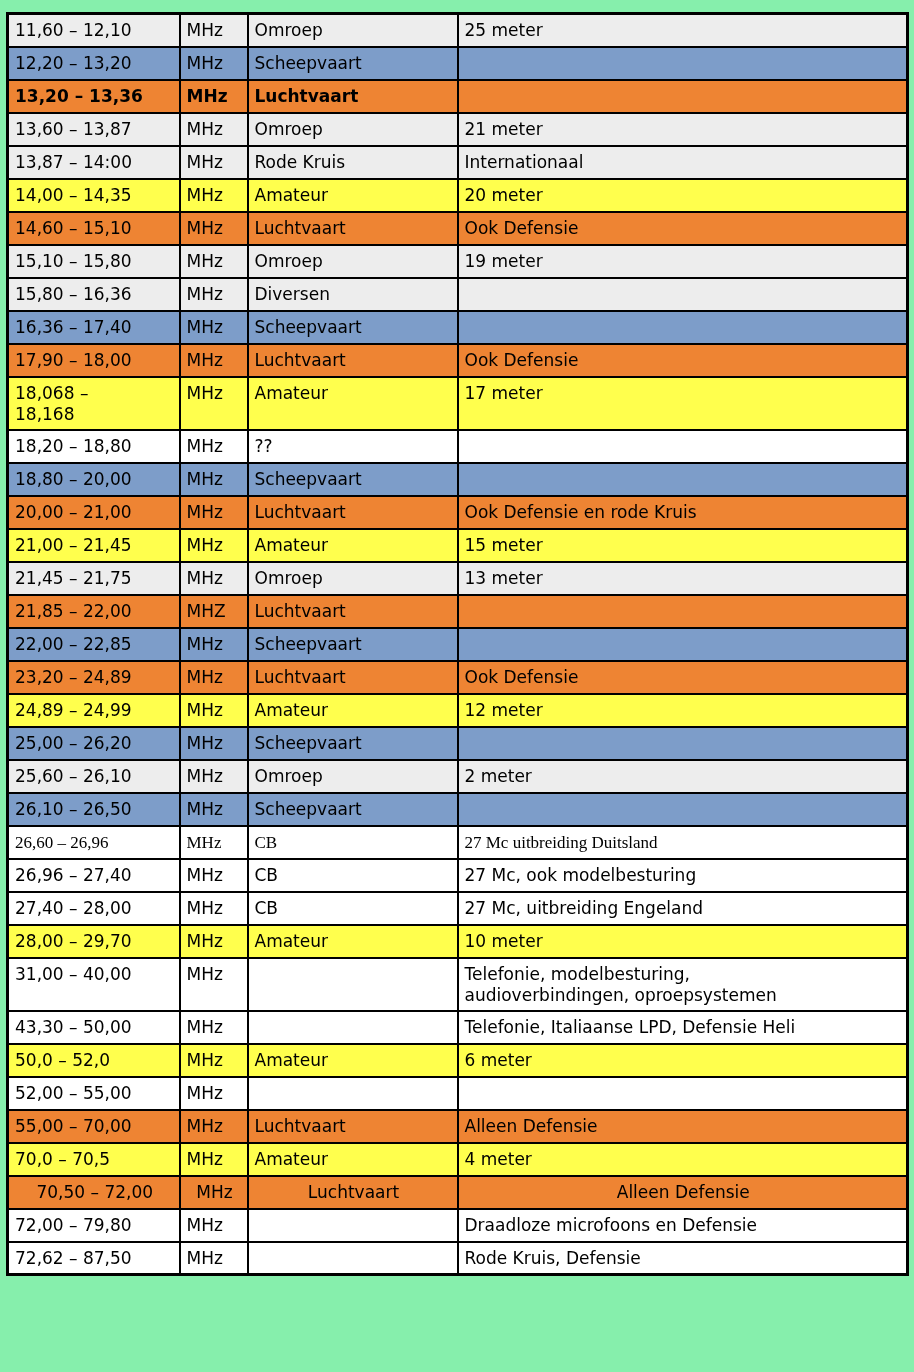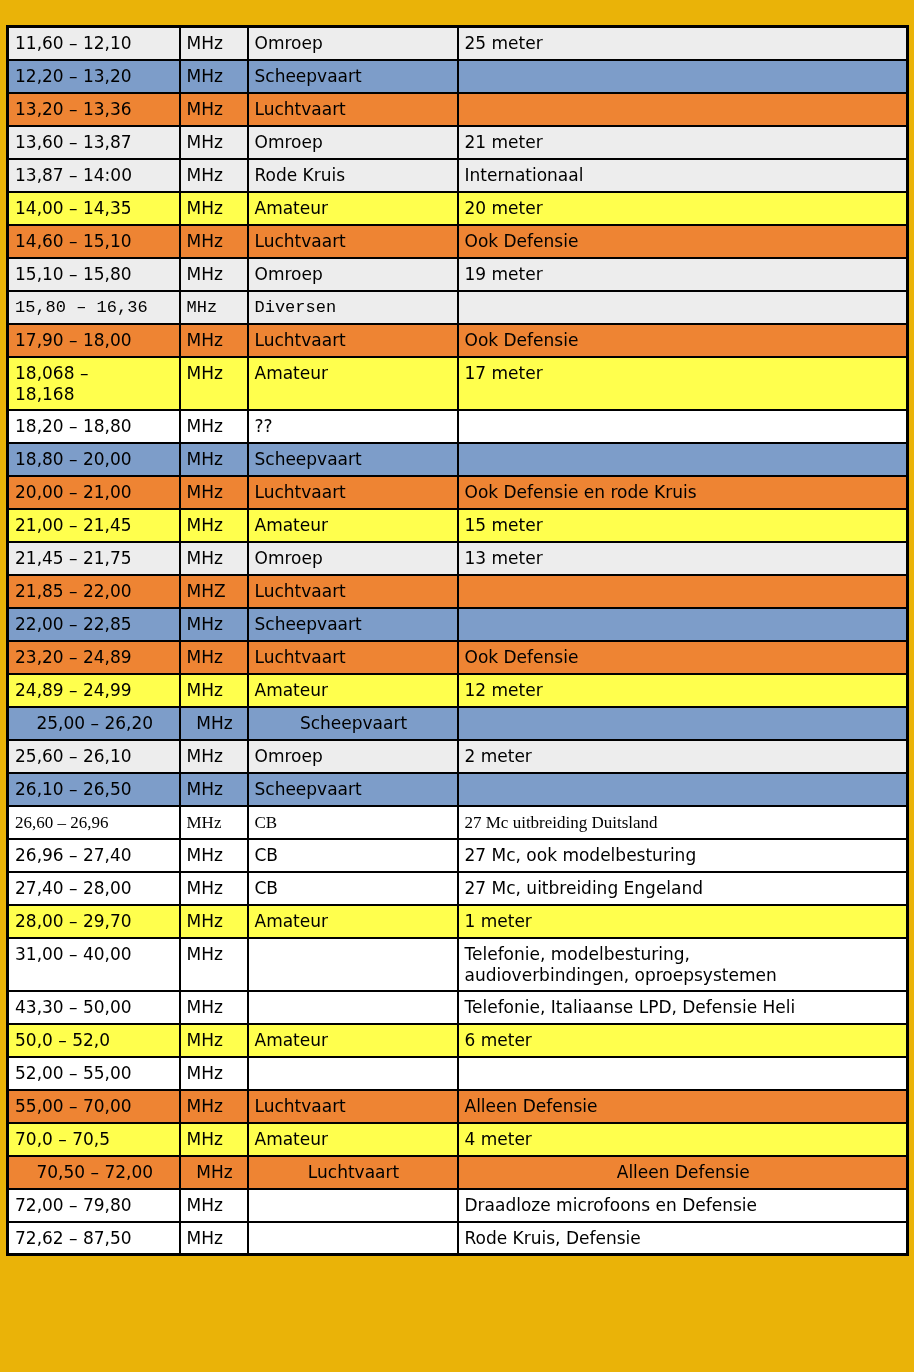--- a/index.html
+++ b/index.html
@@ -4,23 +4,23 @@
 <style>
   html, body {
     margin: 0;
     padding: 0;
     background: #ffffff;
     font-family: "DejaVu Sans", "Liberation Sans", sans-serif;
   }
   .page {
     width: 914px;
     height: 1372px;
-    background: #eab308;
+    background: #86efac;
     box-sizing: border-box;
-    padding: 25px 6px 10px 6px;
+    padding: 12px 6px 10px 6px;
   }
   table.freq-table {
     border-collapse: collapse;
     table-layout: fixed;
     width: 900px;
     border: 3px solid #000000;
   }
   table.freq-table td {
     border: 2px solid #000000;
     font-size: 17px;
@@ -56,21 +56,21 @@
           <td>MHz</td>
           <td>Omroep</td>
           <td>25 meter</td>
         </tr>
         <tr style="background: rgb(125, 157, 201);">
           <td>12,20 – 13,20</td>
           <td>MHz</td>
           <td>Scheepvaart</td>
           <td></td>
         </tr>
-        <tr style="background: rgb(238, 132, 51);">
+        <tr style="background: rgb(238, 132, 51); font-weight: bold;">
           <td>13,20 – 13,36</td>
           <td>MHz</td>
           <td>Luchtvaart</td>
           <td></td>
         </tr>
         <tr style="background: rgb(237, 237, 237);">
           <td>13,60 – 13,87</td>
           <td>MHz</td>
           <td>Omroep</td>
           <td>21 meter</td>
@@ -92,24 +92,30 @@
           <td>MHz</td>
           <td>Luchtvaart</td>
           <td>Ook Defensie</td>
         </tr>
         <tr style="background: rgb(237, 237, 237);">
           <td>15,10 – 15,80</td>
           <td>MHz</td>
           <td>Omroep</td>
           <td>19 meter</td>
         </tr>
-        <tr style="background: rgb(237, 237, 237); font-family: Liberation Mono, monospace;">
+        <tr style="background: rgb(237, 237, 237);">
           <td>15,80 – 16,36</td>
           <td>MHz</td>
           <td>Diversen</td>
+          <td></td>
+        </tr>
+        <tr style="background: rgb(125, 157, 201);">
+          <td>16,36 – 17,40</td>
+          <td>MHz</td>
+          <td>Scheepvaart</td>
           <td></td>
         </tr>
         <tr style="background: rgb(238, 132, 51);">
           <td>17,90 – 18,00</td>
           <td>MHz</td>
           <td>Luchtvaart</td>
           <td>Ook Defensie</td>
         </tr>
         <tr style="background: rgb(255, 255, 77);">
           <td>18,068 –
@@ -165,21 +171,21 @@
           <td>MHz</td>
           <td>Luchtvaart</td>
           <td>Ook Defensie</td>
         </tr>
         <tr style="background: rgb(255, 255, 77);">
           <td>24,89 – 24,99</td>
           <td>MHz</td>
           <td>Amateur</td>
           <td>12 meter</td>
         </tr>
-        <tr style="background: rgb(125, 157, 201); text-align: center;">
+        <tr style="background: rgb(125, 157, 201);">
           <td>25,00 – 26,20</td>
           <td>MHz</td>
           <td>Scheepvaart</td>
           <td></td>
         </tr>
         <tr style="background: rgb(237, 237, 237);">
           <td>25,60 – 26,10</td>
           <td>MHz</td>
           <td>Omroep</td>
           <td>2 meter</td>
@@ -205,21 +211,21 @@
         <tr style="background: rgb(255, 255, 255); margin-top: 36px;">
           <td>27,40 – 28,00</td>
           <td>MHz</td>
           <td>CB</td>
           <td>27 Mc, uitbreiding Engeland</td>
         </tr>
         <tr style="background: rgb(255, 255, 77);">
           <td>28,00 – 29,70</td>
           <td>MHz</td>
           <td>Amateur</td>
-          <td>1 meter</td>
+          <td>10 meter</td>
         </tr>
         <tr style="background: rgb(255, 255, 255);">
           <td>31,00 – 40,00</td>
           <td>MHz</td>
           <td></td>
           <td>Telefonie, modelbesturing,
 audioverbindingen, oproepsystemen</td>
         </tr>
         <tr style="background: rgb(255, 255, 255);">
           <td>43,30 – 50,00</td>

